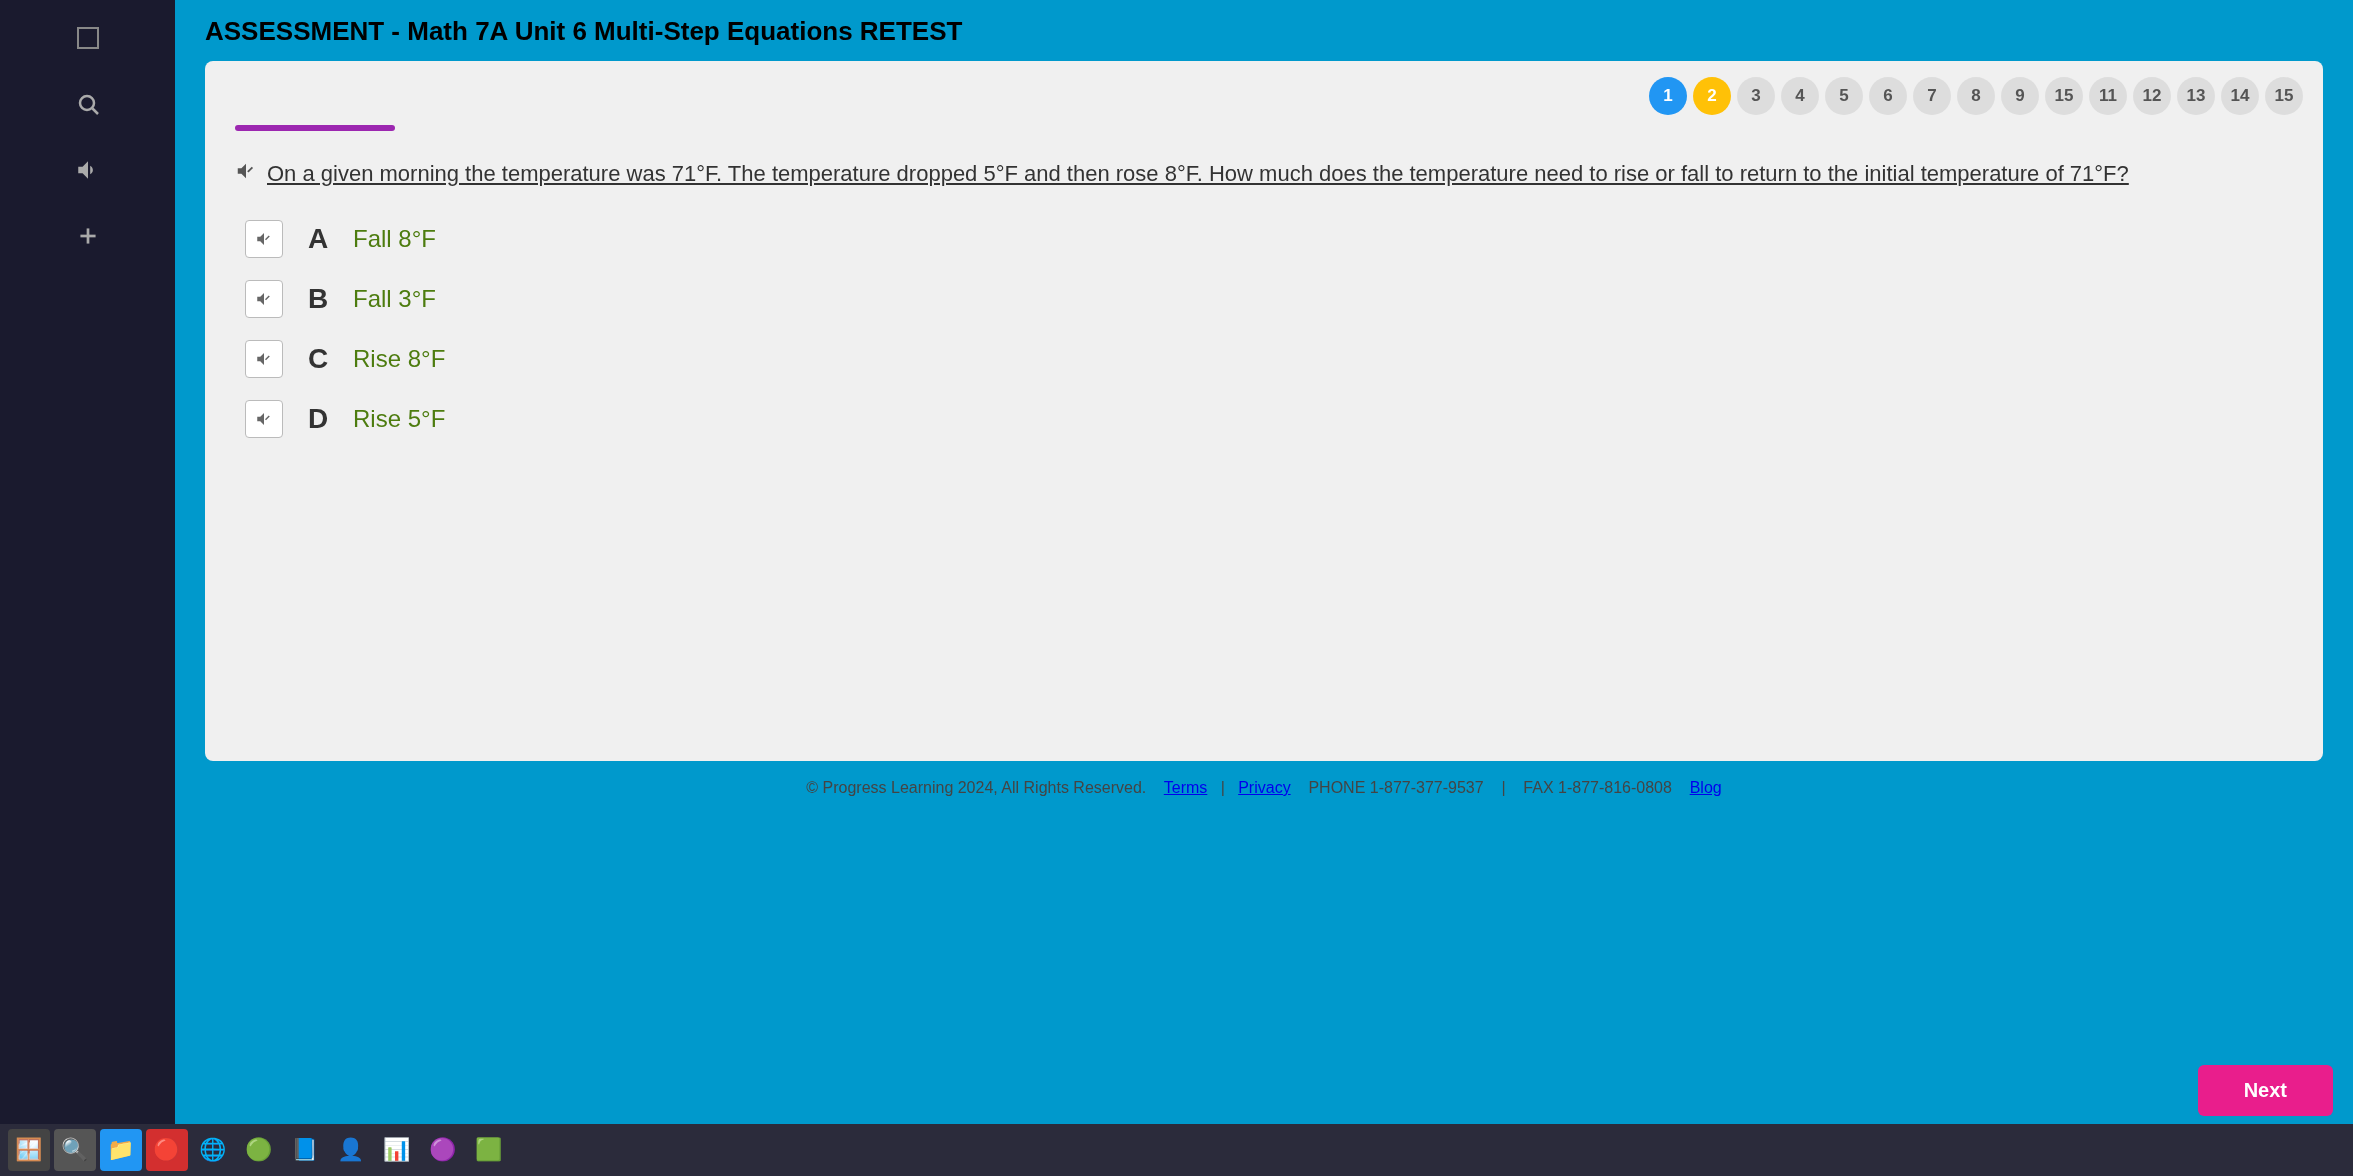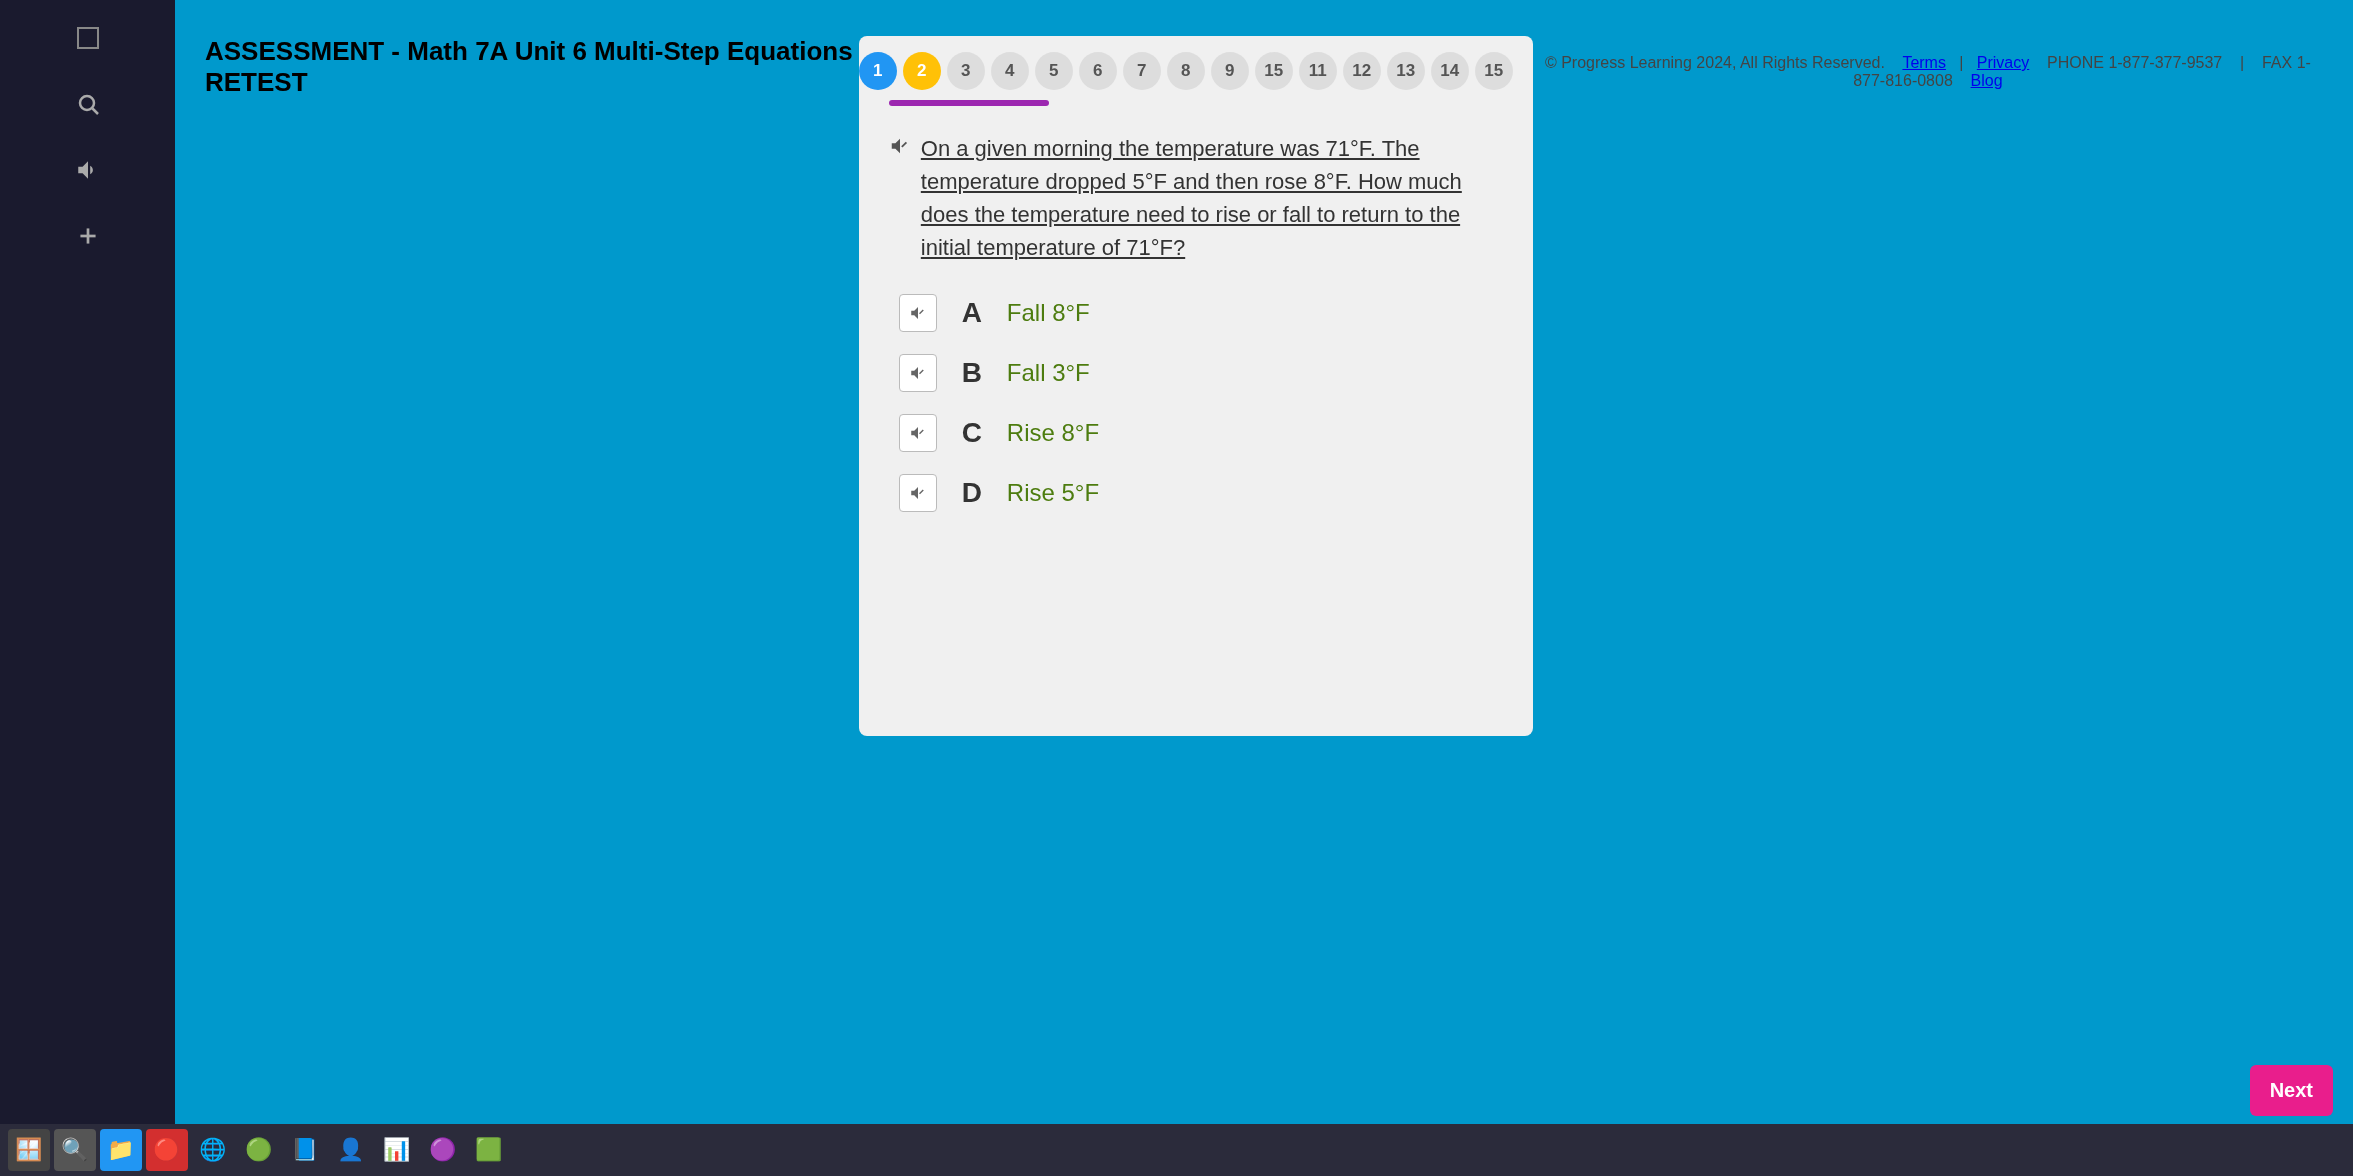--- a/index.html
+++ b/index.html
@@ -31,22 +31,22 @@
       display: flex;
       align-items: center;
       justify-content: center;
       cursor: pointer;
     }
 
     
     .main-content {
       flex: 1;
       display: flex;
-      flex-direction: row;
-      padding: 36px 30px 0 30px;
+      flex-direction: column;
+      padding: 16px 30px 0 30px;
     }
 
     
     .header {
       margin-bottom: 14px;
     }
 
     .assessment-title {
       font-size: 26px;
       font-weight: bold;
@@ -209,21 +209,21 @@
     }
 
     .pink-button {
       position: fixed;
       bottom: 60px;
       right: 20px;
       background: #e91e8c;
       color: #fff;
       border: none;
       border-radius: 6px;
-      padding: 14px 20px;
+      padding: 14px 46px;
       font-size: 20px;
       font-weight: bold;
       cursor: pointer;
     }
   </style>
 </head>
 <body>
 
 <div class="sidebar">
   <div class="sidebar-icon">

